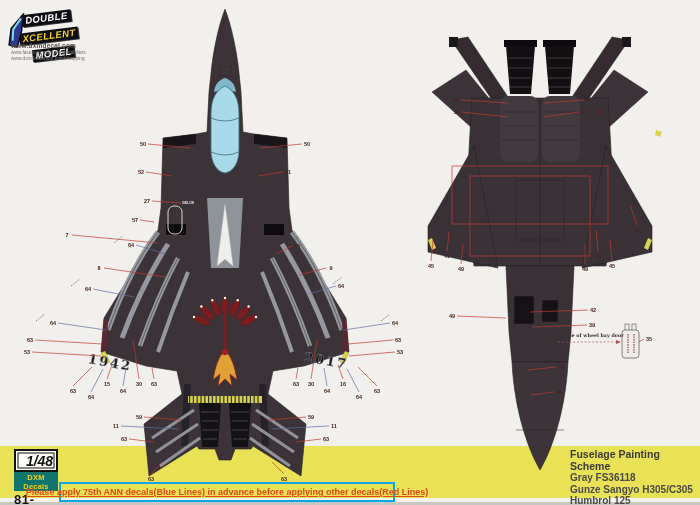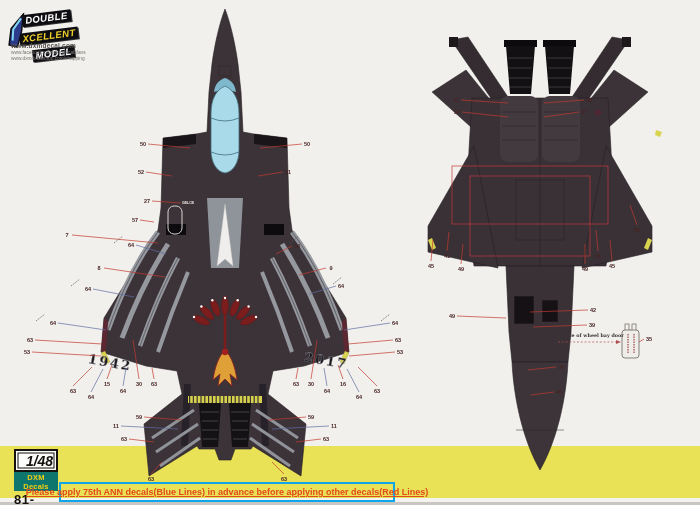--- a/index.html
+++ b/index.html
@@ -337,13 +337,20 @@
   </div>
 
   <div class="overlay scalebox">
     <div class="scale-frame">1/48</div>
     <div class="dxm-bar">DXM Decals</div>
     <div class="prodno">81-4232</div>
   </div>
 
   <div class="overlay warning">Please apply 75th ANN decals(Blue Lines) in advance before applying other decals(Red Lines)</div>
 
+  <div class="overlay paint">
+    <div class="paint-title">Fuselage Painting Scheme</div>
+    <div class="paint-line">Gray FS36118</div>
+    <div class="paint-line">Gunze Sangyo H305/C305</div>
+    <div class="paint-line">Humbrol 125</div>
+
+  </div>
 </div>
 
 </body></html>

